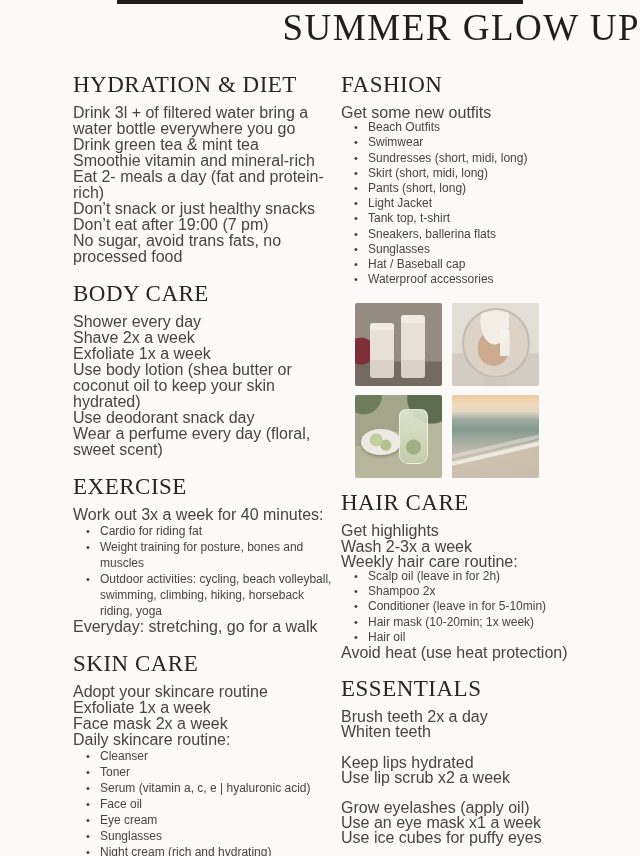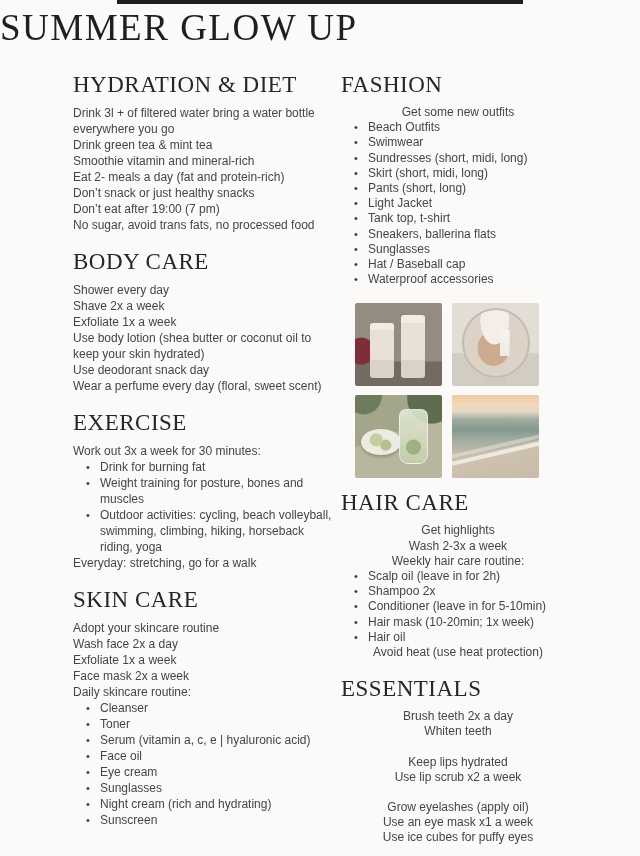--- a/index.html
+++ b/index.html
@@ -10,41 +10,41 @@
     color:#454545;
     overflow:hidden;
   }
   .page { position:relative; width:640px; height:856px; overflow:hidden; }
   .top-bar {
     position:absolute; top:0; left:117px; width:406px; height:4px;
     background:#1e1e1e;
   }
   .title {
     position:absolute; top:6px; left:0; width:100%;
-    text-align:left; margin:0;
+    text-align:right; margin:0;
     font-family:"Liberation Serif", serif;
     font-weight:400; font-size:37px; letter-spacing:1.5px;
     color:#1f1f1f;
   }
   .col { position:absolute; top:72px;margin-left:9px; }
   .col-left  { left:64px;  width:262px; }
   .col-right { left:332px; width:234px; }
 
   .section { margin-bottom:16px; }
   .section-heading {
     font-family:"Liberation Serif", serif;
     font-weight:400; font-size:23px; letter-spacing:0.5px;
     color:#262626; margin:0 0 7px 0; line-height:26px;
   }
-  .t-line   { font-size:12px; line-height:16px; }
+  .t-line   { font-size:16px; line-height:16px; }
   .t-bullet { display:flex; padding-left:13px; font-size:12px; line-height:16px; }
   .t-gap    { height:15px; }
   .dot      { flex:0 0 14px; width:14px; font-size:11px; color:#3c3c3c; }
 
-  .col-right .t-line   { line-height:15.2px;text-align:center; }
+  .col-right .t-line   { line-height:15.2px; }
   .col-right .t-bullet { line-height:15.2px; }
 
   
   .photo-grid {
     margin:6px 0 12px 14px;
     display:grid;
     grid-template-columns:87px 87px;
     grid-auto-rows:83px;
     gap:9px 10px;
   }
@@ -155,41 +155,40 @@
           <div class="t-line">Shave 2x a week</div>
           <div class="t-line">Exfoliate 1x a week</div>
           <div class="t-line">Use body lotion (shea butter or coconut oil to keep your skin hydrated)</div>
           <div class="t-line">Use deodorant snack day</div>
           <div class="t-line">Wear a perfume every day (floral, sweet scent)</div>
         </div>
       </section>
       <section class="section">
         <h2 class="section-heading">EXERCISE</h2>
         <div class="section-body">
-          <div class="t-line">Work out 3x a week for 30 minutes:</div>
-          <div class="t-bullet">
-            <span class="dot">•</span>
-            <span class="b-text">Drink for burning fat</span>
+          <div class="t-line">Work out 3x a week for 40 minutes:</div>
+          <div class="t-bullet">
+            <span class="dot">•</span>
+            <span class="b-text">Cardio for riding fat</span>
           </div>
           <div class="t-bullet">
             <span class="dot">•</span>
             <span class="b-text">Weight training for posture, bones and muscles</span>
           </div>
           <div class="t-bullet">
             <span class="dot">•</span>
             <span class="b-text">Outdoor activities: cycling, beach volleyball, swimming, climbing, hiking, horseback riding, yoga</span>
           </div>
           <div class="t-line">Everyday: stretching, go for a walk</div>
         </div>
       </section>
       <section class="section">
         <h2 class="section-heading">SKIN CARE</h2>
         <div class="section-body">
           <div class="t-line">Adopt your skincare routine</div>
-          <div class="t-line">Wash face 2x a day</div>
           <div class="t-line">Exfoliate 1x a week</div>
           <div class="t-line">Face mask 2x a week</div>
           <div class="t-line">Daily skincare routine:</div>
           <div class="t-bullet">
             <span class="dot">•</span>
             <span class="b-text">Cleanser</span>
           </div>
           <div class="t-bullet">
             <span class="dot">•</span>
             <span class="b-text">Toner</span>

